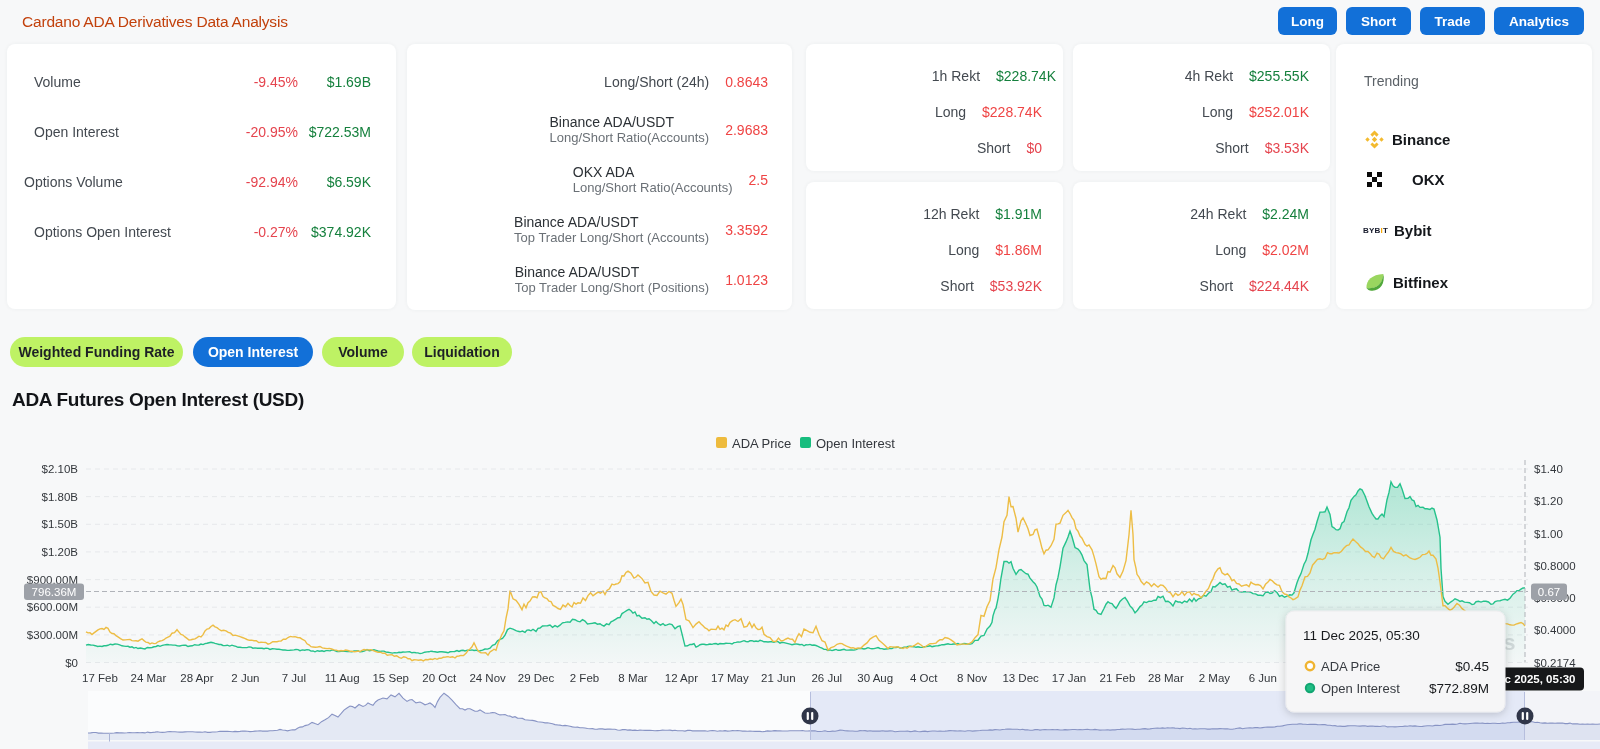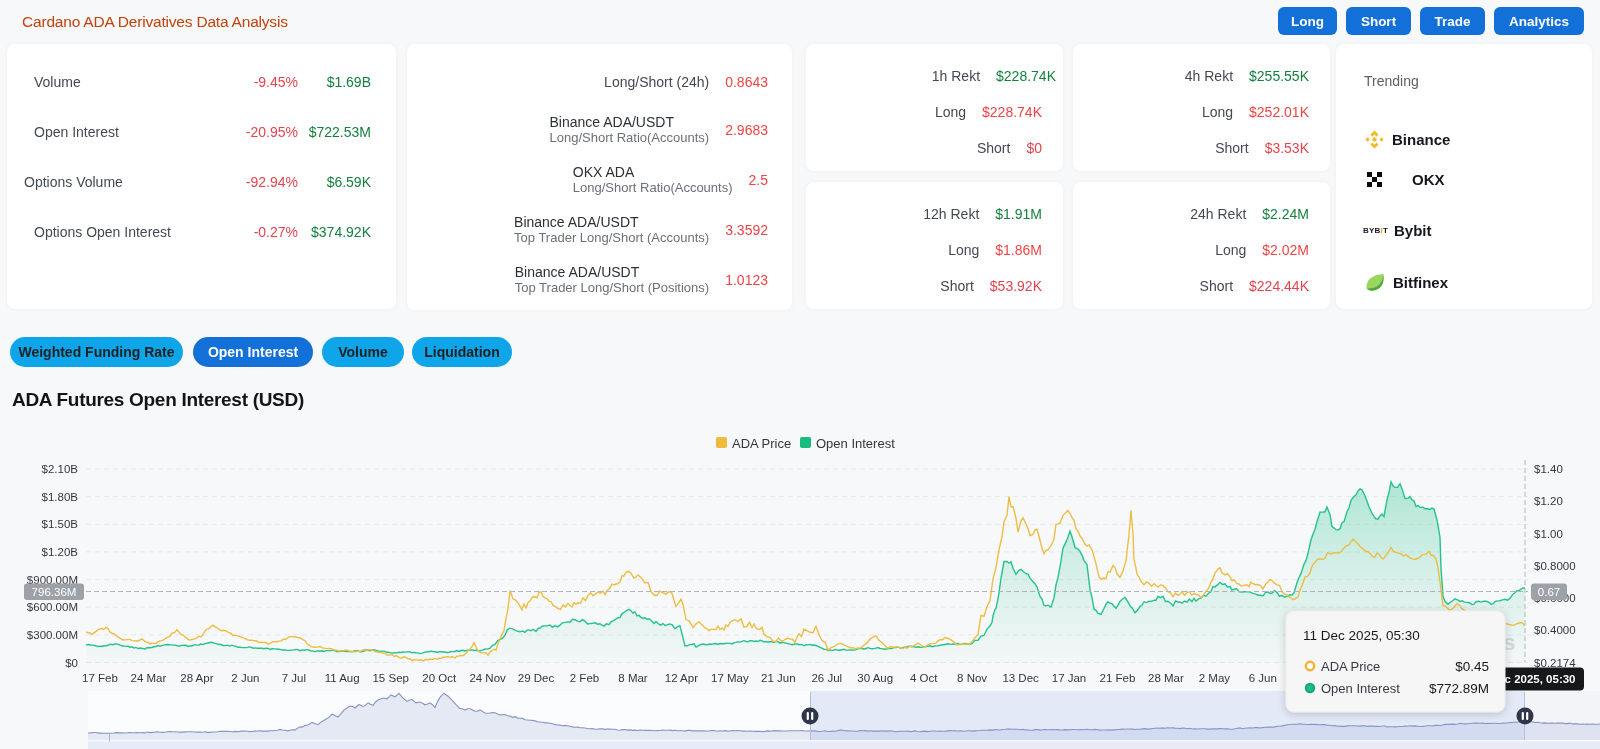--- a/index.html
+++ b/index.html
@@ -7,21 +7,21 @@
   .abs { position:absolute; }
   #page { position:relative; width:1600px; height:749px; }
   .card { position:absolute; background:#fff; border-radius:8px; box-shadow:0 0 4px rgba(40,50,60,.05); }
   .btn { position:absolute; top:7px; height:28px; background:#1270d8; color:#fff; font-size:13.5px; font-weight:700; border-radius:6px; display:flex; align-items:center; justify-content:center; }
   .row { position:absolute; left:27px; right:25px; display:flex; justify-content:flex-end; align-items:center;gap:16px; }
   .lbl { font-size:14px; color:#434950; }
   .sub { font-size:13px; color:#6a7076; }
   .val { font-size:14px; color:#15803d; font-weight:400; }
   .red { color:#e5444e; font-weight:500; font-size:14px; }
   .teal { color:#ef4444; font-weight:500; font-size:14px; }
-  .tab { position:absolute; top:337px; height:30px; border-radius:15px; background:#0ea5e9; color:#1d2025; font-size:14px; font-weight:700; display:flex; align-items:center; justify-content:center; }
+  .tab { position:absolute; top:337px; height:30px; border-radius:15px; background:#bef264; color:#1d2025; font-size:14px; font-weight:700; display:flex; align-items:center; justify-content:center; }
   .trow { position:absolute; left:28px; display:flex; align-items:center; gap:6px; font-size:15px; font-weight:700; color:#14171b; }
 </style>
 </head>
 <body>
 <div id="page">
 
   <div class="abs" style="left:22px;top:13px;font-size:15.5px;letter-spacing:-0.2px;color:#c2410c;">Cardano ADA Derivatives Data Analysis</div>
   <div class="btn" style="left:1278px;width:59px;">Long</div>
   <div class="btn" style="left:1346px;width:65px;">Short</div>
   <div class="btn" style="left:1420px;width:65px;">Trade</div>

